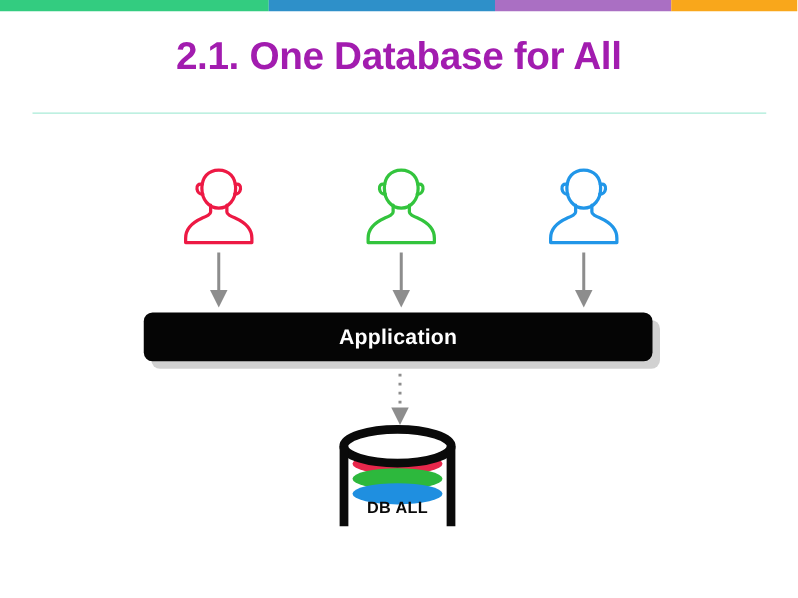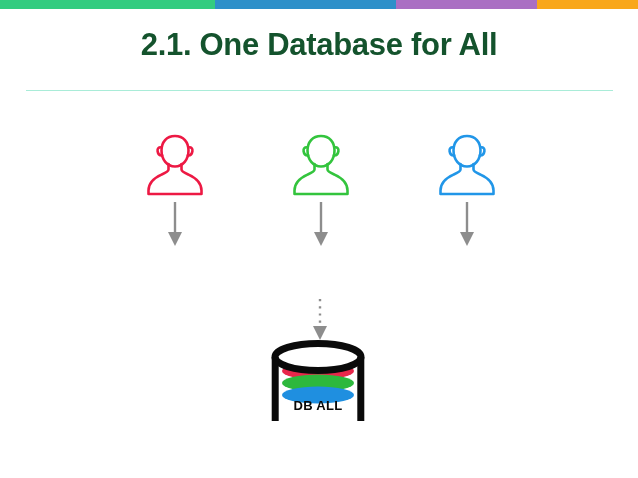--- a/index.html
+++ b/index.html
@@ -124,21 +124,21 @@
 </head>
 <body style="background: rgb(255, 255, 255);">
 
 <div id="top-bar">
   <div class="seg seg-green" style="background: rgb(51, 204, 128); width: 215px;"></div>
   <div class="seg seg-blue" style="background: rgb(46, 144, 201); width: 181px;"></div>
   <div class="seg seg-purple" style="background: rgb(170, 111, 195); width: 141px;"></div>
   <div class="seg seg-orange" style="background: rgb(249, 167, 27); width: 101px;"></div>
 </div>
 
-<div id="page-title" style="color: #14532d; text-align: center;">2.1. One Database for All</div>
+<div id="page-title" style="color: #a21caf; text-align: center;">2.1. One Database for All</div>
 <div id="title-rule" style="background: rgb(169, 236, 216);"></div>
 
 <div id="diagram">
 
   <div class="person" id="person-red" style="left: 143px; top: 30px;">
     <svg viewBox="0 0 64 70" xmlns="http://www.w3.org/2000/svg">
       <g fill="none" stroke="#ed1944" stroke-width="2.6" stroke-linecap="round" stroke-linejoin="round">
         <path d="M32 6 C23.5 6 18.5 12 18.5 20.5 C18.5 29.5 24 36.5 32 36.5 C40 36.5 45.5 29.5 45.5 20.5 C45.5 12 40.5 6 32 6 Z"></path>
         <path d="M18.8 17.5 C15.6 16.6 14.2 18.6 14.6 21.2 C15.0 23.8 16.8 25.6 19.2 25.4"></path>
         <path d="M45.2 17.5 C48.4 16.6 49.8 18.6 49.4 21.2 C49.0 23.8 47.2 25.6 44.8 25.4"></path>
@@ -183,20 +183,23 @@
     </svg>
   </div>
 
   <div class="arrow-solid" id="arrow-blue" style="left: 458px; top: 101px;">
     <svg width="18" height="48" viewBox="0 0 18 48" xmlns="http://www.w3.org/2000/svg">
       <line x1="9" y1="1" x2="9" y2="32" stroke="#8d8d8d" stroke-width="2.4"></line>
       <polygon points="2,31 16,31 9,45" fill="#8d8d8d"></polygon>
     </svg>
   </div>
 
+  <div id="app-bar" style="background: rgb(5, 5, 5);">
+    <span id="app-bar-label" style="color: rgb(255, 255, 255);">Application</span>
+  </div>
 
   <div id="arrow-dotted" style="left: 311px; top: 197px;">
     <svg width="18" height="48" viewBox="0 0 18 48" xmlns="http://www.w3.org/2000/svg">
       <line x1="9" y1="2" x2="9" y2="30" stroke="#8d8d8d" stroke-width="2.4" stroke-dasharray="2.2 5"></line>
       <polygon points="2,29 16,29 9,43" fill="#8d8d8d"></polygon>
     </svg>
   </div>
 
   <div id="database">
     <svg width="112" height="92" viewBox="0 0 112 92" xmlns="http://www.w3.org/2000/svg">

